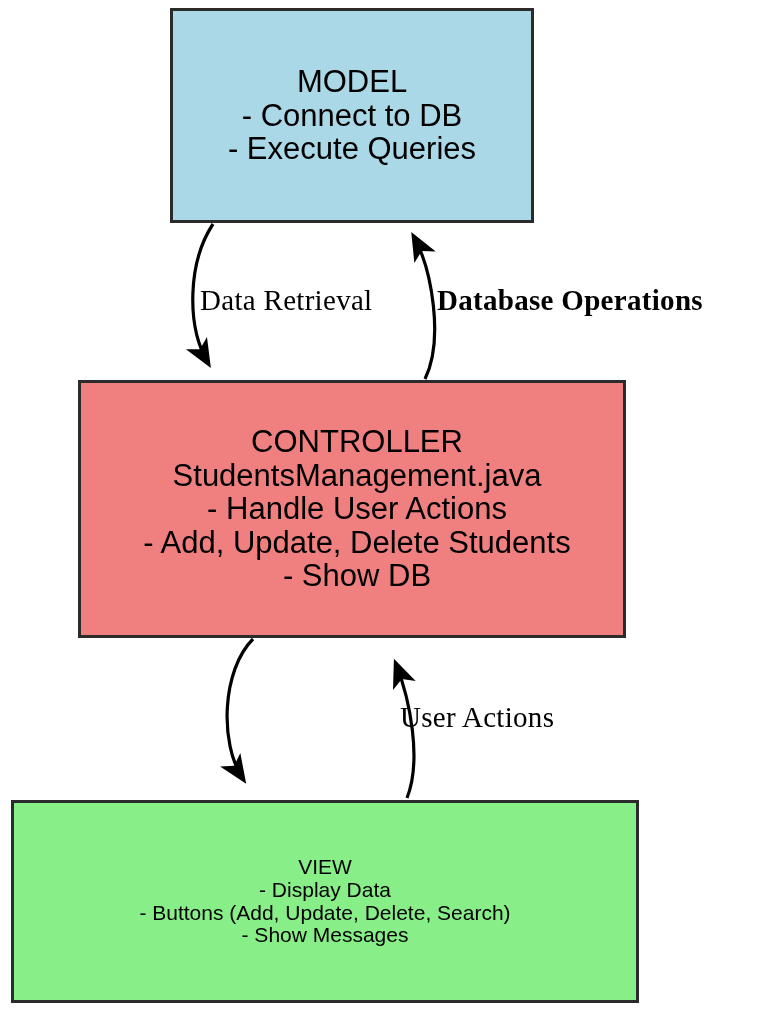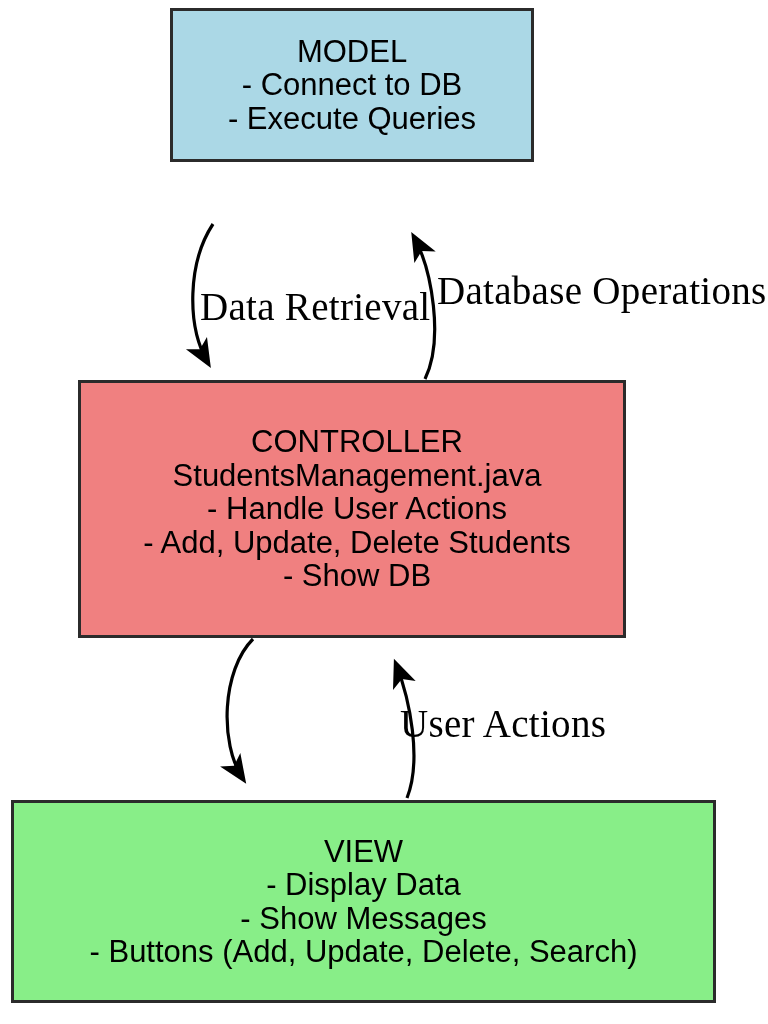--- a/index.html
+++ b/index.html
@@ -36,54 +36,54 @@
   }
   .node .line {
     display: block;
     white-space: nowrap;
   }
   
   #node-model {
     left: 170px;
     top: 8px;
     width: 364px;
-    height: 154px;
+    height: 215px;
     background: #abd8e6;
     font-size: 31px;
   }
   
   #node-controller {
     left: 78px;
     top: 380px;
     width: 548px;
     height: 258px;
     background: #f08080;
     font-size: 31px;
     padding-left: 10px;
   }
   
   #node-view {
     left: 11px;
     top: 800px;
-    width: 705px;
+    width: 628px;
     height: 203px;
     background: #88ee88;
-    font-size: 31px;
+    font-size: 21px;
   }
   .edge-label {
     position: absolute;
     font-family: "Liberation Serif", serif;
-    font-size: 39px;
+    font-size: 29px;
     color: #000000;
     white-space: nowrap;
     z-index: 3;
     letter-spacing: 0.3px;
   }
   #label-data-retrieval   { left: 200px; top: 284px; }
-  #label-database-ops     { left: 437px; top: 268px; }
+  #label-database-ops     { left: 437px; top: 284px; font-weight: bold; }
   #label-update-ui        { left: 230px; top: 701px; }
   #label-user-actions     { left: 400px; top: 701px; }
   svg.arrows {
     position: absolute;
     left: 0; top: 0;
     width: 768px;
     height: 1024px;
     z-index: 1;
     pointer-events: none;
   }
@@ -119,22 +119,22 @@
     <span class="line">CONTROLLER</span>
     <span class="line">StudentsManagement.java</span>
     <span class="line">- Handle User Actions</span>
     <span class="line">- Add, Update, Delete Students</span>
     <span class="line">- Show DB</span>
   </div>
 
   <div class="node" id="node-view">
     <span class="line">VIEW</span>
     <span class="line">- Display Data</span>
+    <span class="line">- Buttons (Add, Update, Delete, Search)</span>
     <span class="line">- Show Messages</span>
-    <span class="line">- Buttons (Add, Update, Delete, Search)</span>
   </div>
 
   <div class="edge-label" id="label-data-retrieval">Data Retrieval</div>
 
   <div class="edge-label" id="label-database-ops">Database Operations</div>
 
 
   <div class="edge-label" id="label-user-actions">User Actions</div>
 
 </div>

